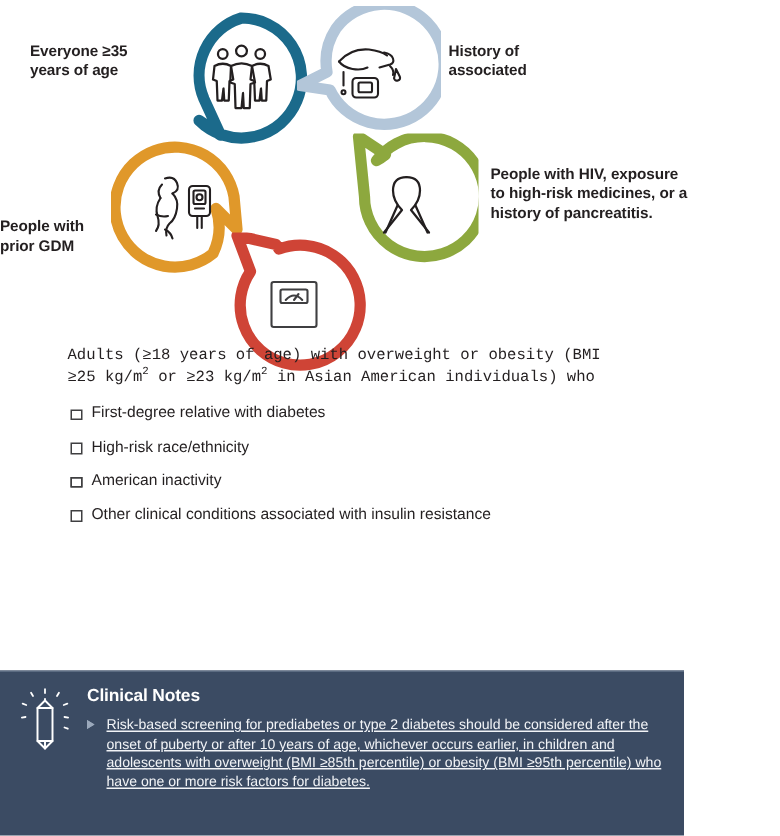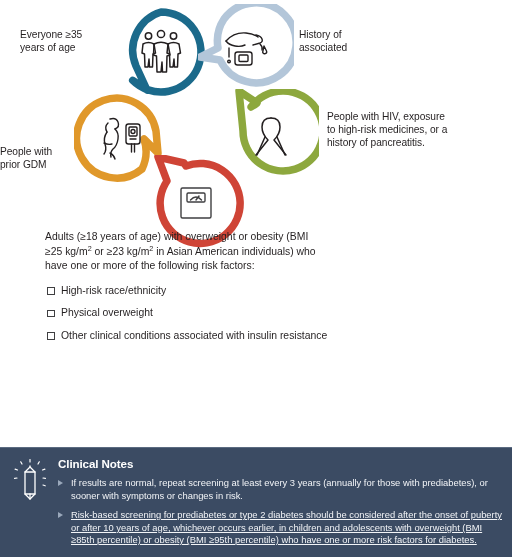--- a/index.html
+++ b/index.html
@@ -14,20 +14,21 @@
     color: #231f20;
     overflow: hidden;
     position: relative;
   }
 
   
   .diagram {
     position: relative;
     width: 520px;
     height: 228px;
+    font-weight: bold;
   }
 
   .node {
     position: absolute;
     width: 96px;
     height: 96px;
   }
   .node svg { display: block; }
 
   .node-label {
@@ -49,20 +50,21 @@
     position: absolute;
     left: 45px;
     top: 230px;
     width: 400px;
   }
   .risk-intro {
     font-size: 10.4px;
     line-height: 14.6px;
     color: #231f20;
     margin: 0 0 10px 0;
+    font-family: Liberation Mono, monospace;
   }
   .risk-intro sup { font-size: 7.2px; vertical-align: super; line-height: 0; }
 
   .risk-list {
     list-style: none;
     margin: 0;
     padding: 0;
   }
   .risk-item {
     position: relative;
@@ -81,21 +83,21 @@
     height: 5.5px;
     border: 1.4px solid #3f3f41;
     box-sizing: content-box;
   }
 
   
   .notes-panel {
     position: absolute;
     left: 0;
     bottom: 0;
-    width: 512px;
+    width: 456px;
     height: 110px;
     background: #3b4b63;
     box-sizing: border-box;
     border-top: 1.5px solid #5b6b81;
     color: #ffffff;
   }
   .notes-icon {
     position: absolute;
     left: 8px;
     top: 10px;
@@ -223,37 +225,37 @@
 prior GDM</div>
   <div class="node-label lbl-hiv">People with HIV, exposure
 to high-risk medicines, or a
 history of pancreatitis.</div>
 </div>
 
 <div class="risk-block">
   <p class="risk-intro">
     <span>Adults (≥18 years of age) with overweight or obesity (BMI</span><br>
     <span>≥25 kg/m</span><sup>2</sup><span> or ≥23 kg/m</span><sup>2</sup><span> in Asian American individuals) who</span><br>
-    <span>have one or more of the following risk factors:</span>
   </p>
 
   <ul class="risk-list">
     <li class="risk-item">
       <span class="risk-bullet"></span>
+      <span>First-degree relative with diabetes</span>
     </li>
     <li class="risk-item">
       <span class="risk-bullet"></span>
       <span>High-risk race/ethnicity</span>
     </li>
     <li class="risk-item" style="width:320px;">
       <span class="risk-bullet"></span>
     </li>
     <li class="risk-item">
       <span class="risk-bullet"></span>
-      <span>Physical overweight</span>
+      <span>American inactivity</span>
     </li>
     <li class="risk-item">
       <span class="risk-bullet"></span>
       <span>Other clinical conditions associated with insulin resistance</span>
     </li>
   </ul>
 </div>
 
 <div class="notes-panel">
   <div class="notes-icon">
@@ -276,21 +278,20 @@
         <path d="M35 27 l2.2 0.8"></path>
       </g>
     </svg>
   </div>
 
   <div class="notes-body">
     <div class="notes-title">Clinical Notes</div>
     <ul class="notes-list">
       <li class="notes-item">
         <span class="notes-bullet"></span>
-        <span>If results are normal, repeat screening at least every 3 years (annually for those with prediabetes), or sooner with symptoms or changes in risk.</span>
       </li>
       <li class="notes-item">
         <span class="notes-bullet"></span>
         <span>Risk-based screening for prediabetes or type 2 diabetes should be considered after the onset of puberty or after 10 years of age, whichever occurs earlier, in children and adolescents with overweight (BMI ≥85th percentile) or obesity (BMI ≥95th percentile) who have one or more risk factors for diabetes.</span>
       </li>
     </ul>
   </div>
 </div>
 
 </body></html>

